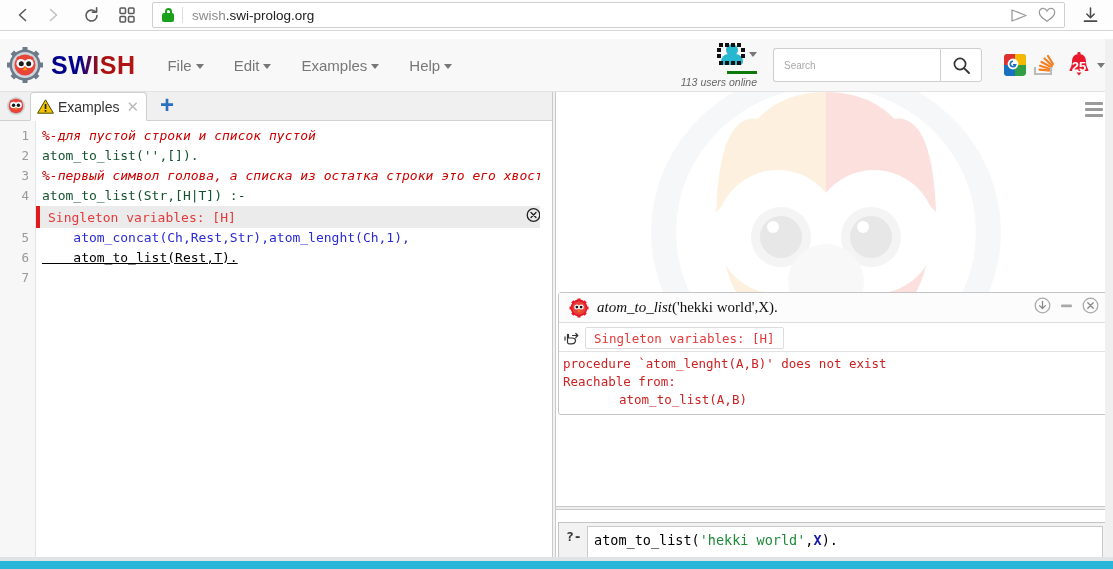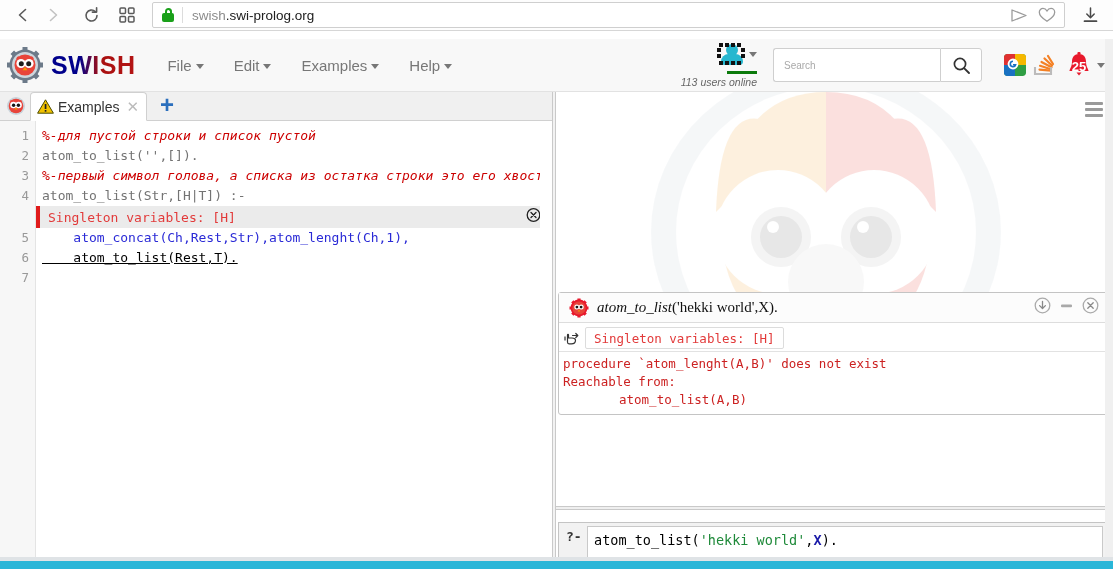--- a/index.html
+++ b/index.html
@@ -102,21 +102,21 @@
   .tab-add { font-size: 24px; color: #2b6fbd; font-weight: bold; margin-left: 13px; margin-bottom: 3px; cursor: pointer; line-height:1;}
 
   .editor { position: relative; height: 436px; display: flex; background: #fff; overflow: hidden;}
   .gutter { width: 36px; background: #f7f7f7; border-right: 1px solid #e4e4e4; flex: 0 0 auto; padding-top: 5px;}
   .gline { height: 20px; line-height: 20px; text-align: right; padding-right: 6px;
            font-family: "DejaVu Sans Mono", monospace; font-size: 12.5px; color: #999; }
   .code { flex: 1 1 auto; padding-top: 5px; position: relative; overflow: hidden;}
   .cline { height: 20px; line-height: 20px; font-family: "DejaVu Sans Mono", monospace;
            font-size: 13px; white-space: pre; padding-left: 6px; color: #000; }
   .c-comment { color: #cc0000; font-style: italic; }
-  .c-pred { color: #737373; }
+  .c-pred { color: #14532d; }
   .c-builtin { color: #2a2ad6; }
   .c-local { color: #000; text-decoration: underline; }
   .err-row {
     height: 22px; background: #ebebeb; border-left: 4px solid #e01b1b;
     display: flex; align-items: center; padding-left: 8px; position: relative;
     margin-right: 0;
   }
   .err-text { font-family: "DejaVu Sans Mono", monospace; font-size: 13px; color: #e23a3a; }
   .err-close { position: absolute; right: 11px; top: 50%; transform: translateY(-50%); }
   .left-scroll { position:absolute; right:0; top:0; width:12px; height:100%; background:#fff; }

